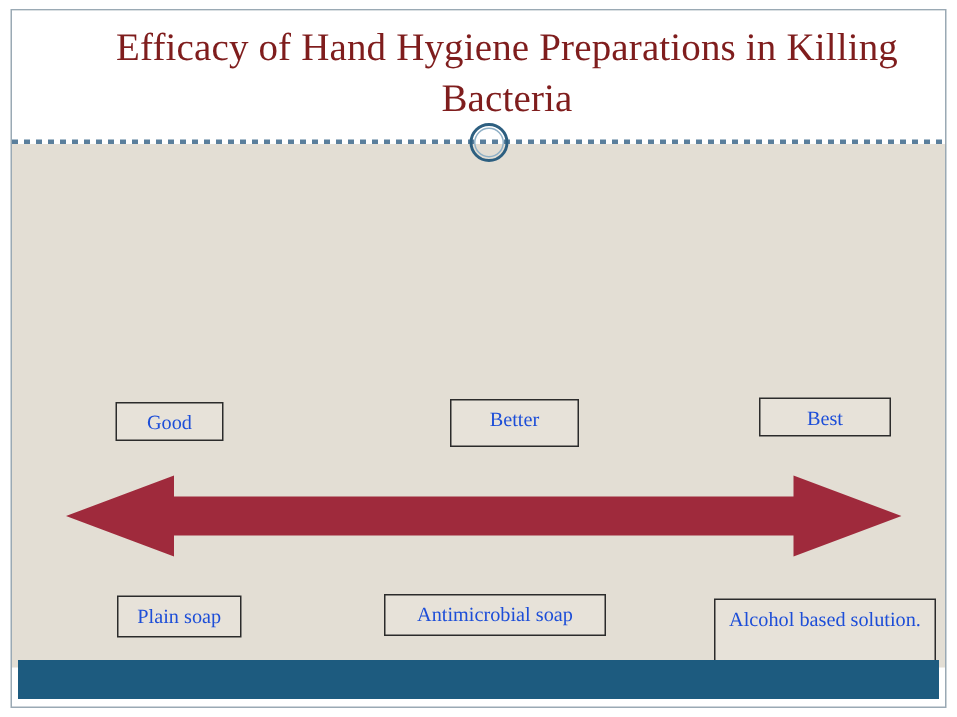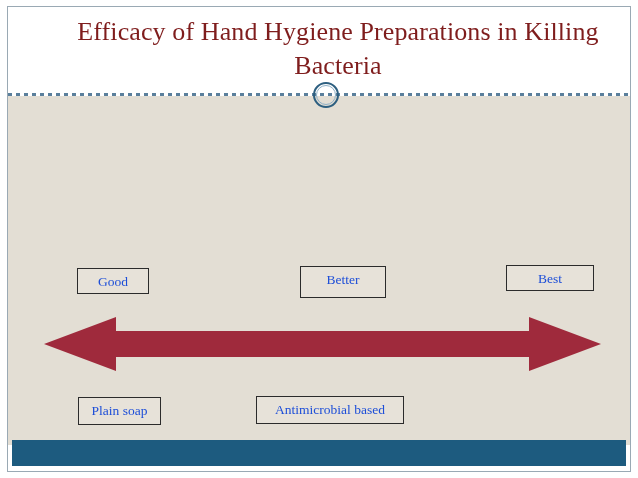--- a/index.html
+++ b/index.html
@@ -158,20 +158,21 @@
     <div class="label-box lb-best">Best</div>
 
     <div class="arrow-wrap">
       <svg width="557" height="74" viewBox="0 0 557 74" xmlns="http://www.w3.org/2000/svg">
         <polygon points="0,43 72,16 72,30 485,30 485,16 557,43 485,70 485,56 72,56 72,70" fill="#9f2a3c"></polygon>
       </svg>
     </div>
 
     <div class="label-box lb-plain">Plain soap</div>
 
-    <div class="label-box lb-anti">Antimicrobial based</div>
+    <div class="label-box lb-anti">Antimicrobial soap</div>
 
+    <div class="label-box lb-alcohol">Alcohol based solution.</div>
 
   </div>
 
   <div class="footer-bar"></div>
 
 </div>
 
 </body></html>

